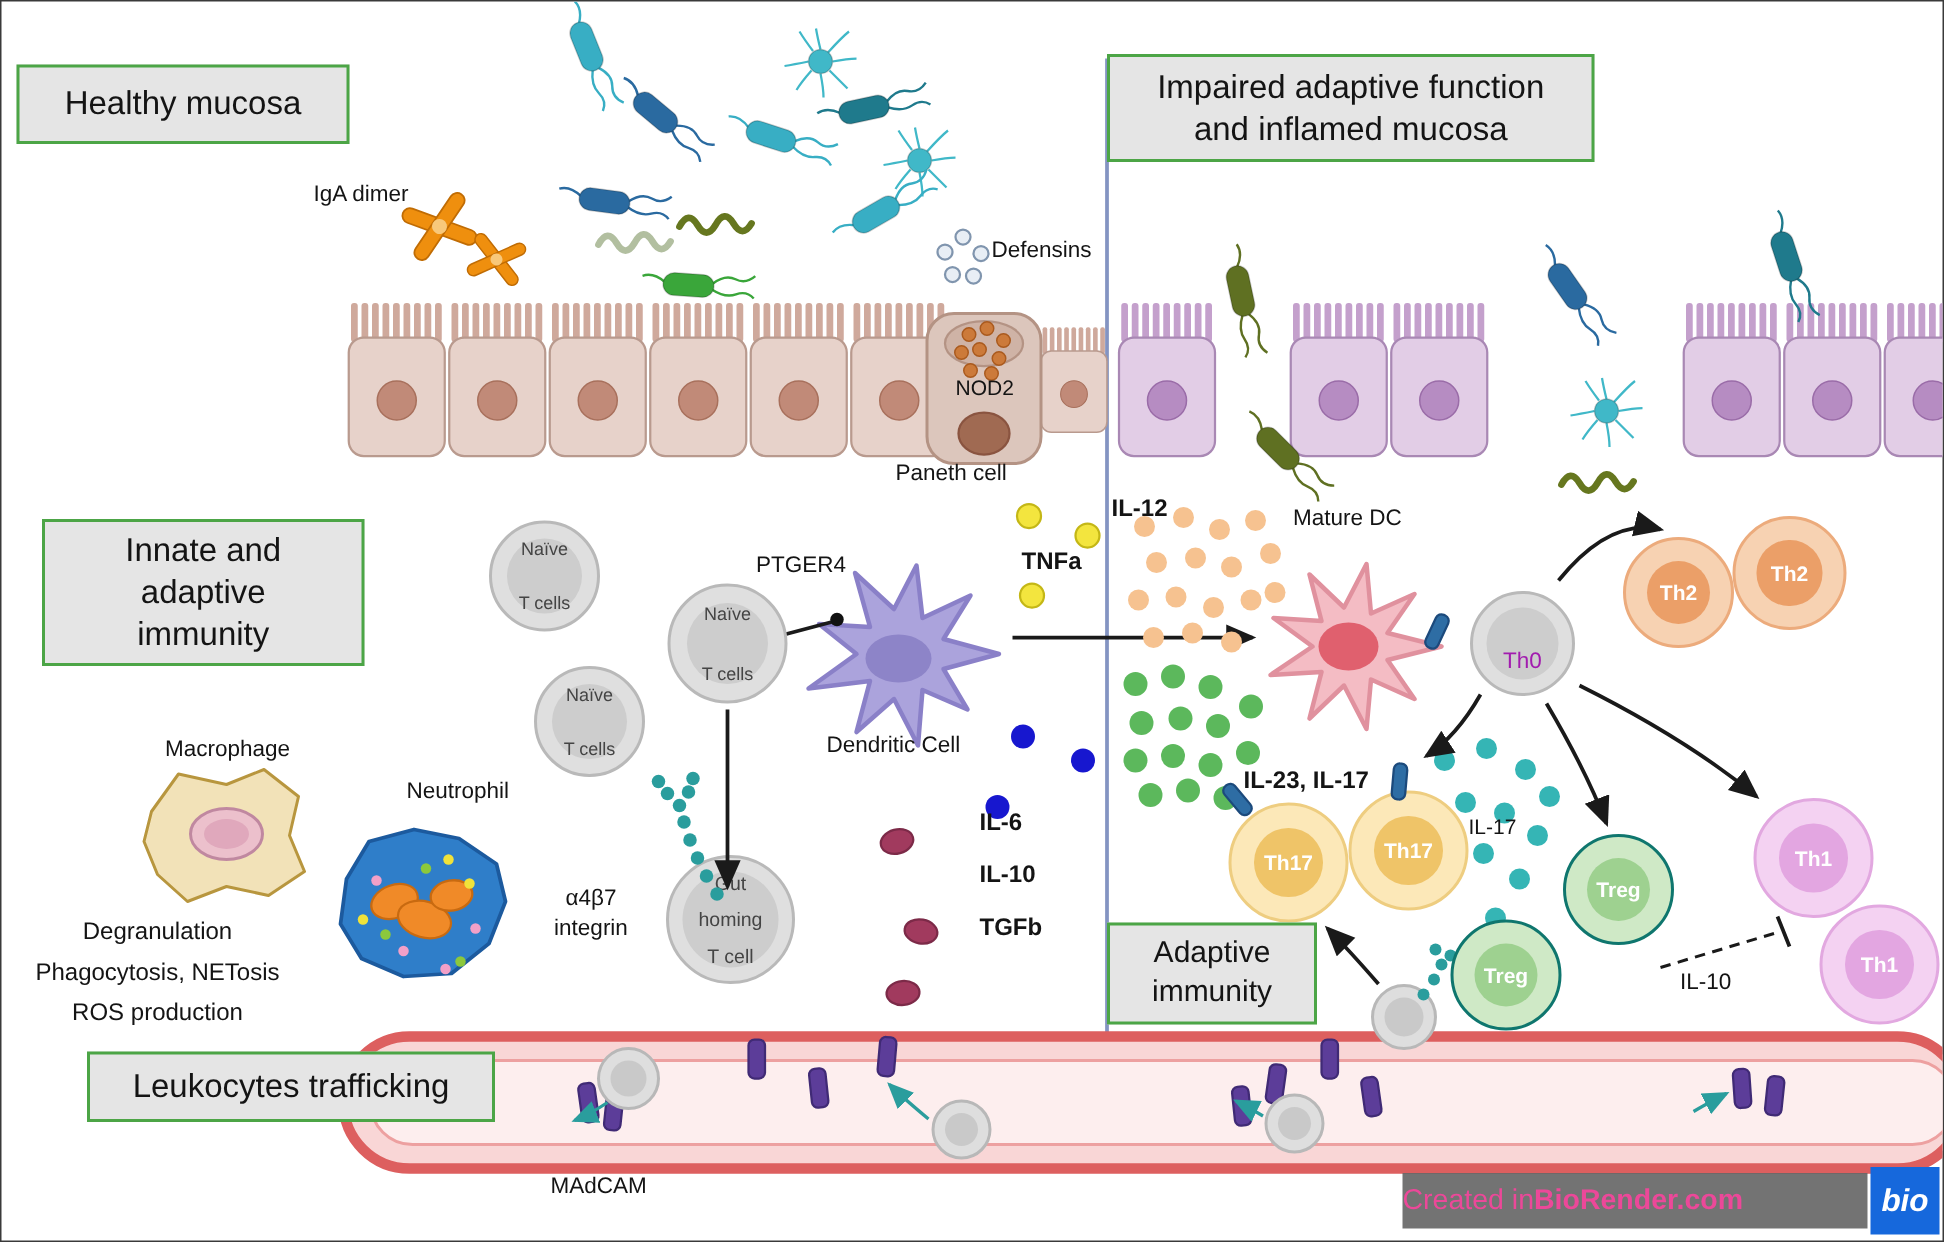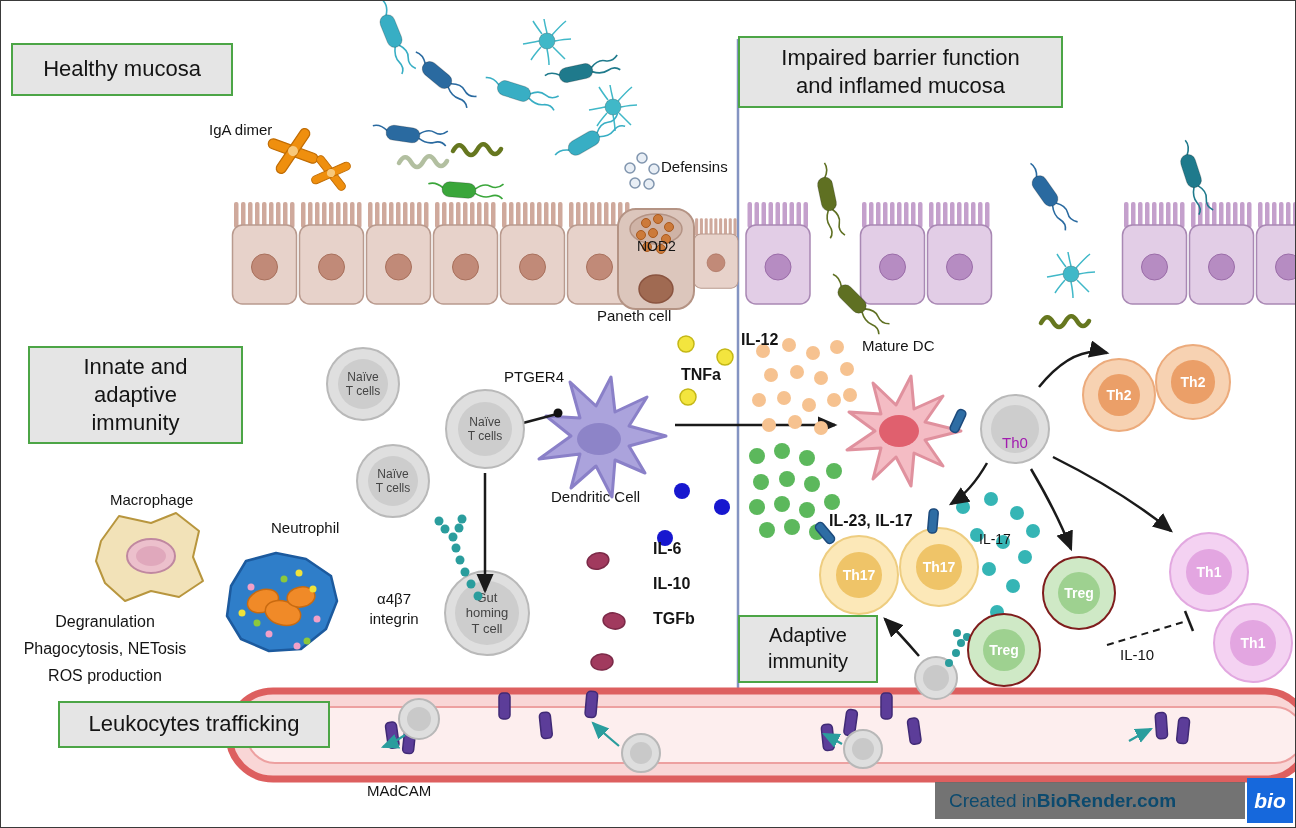--- a/index.html
+++ b/index.html
@@ -5,36 +5,36 @@
   * { margin:0; padding:0; box-sizing:border-box; }
   body { font-family:"Liberation Sans", sans-serif; background:#fff; }
   .canvas { position:relative; width:1296px; height:828px; background:#fff; border:1px solid #3a3a3a; overflow:hidden; }
   svg.art, svg.overlay { position:absolute; left:0; top:0; width:1296px; height:828px; pointer-events:none; }
   svg.art { z-index:0; }
   svg.overlay { z-index:8; }
   .gbox { position:absolute; border:2px solid #4ca546; background:#e5e5e5; display:flex; flex-direction:column; align-items:center; justify-content:center; text-align:center; font-size:22px; color:#141414; line-height:1.28; z-index:9; }
   .gbox span { display:block; }
   .lbl { position:absolute; font-size:15px; color:#141414; white-space:nowrap; z-index:9; }
   .lbl.bold { font-weight:bold; font-size:16px; }
-  .lbl.small { font-size:14px; }
+  .lbl.small { font-size:14px;margin-top:12px; }
   .txtblock { position:absolute; text-align:center; color:#141414; z-index:9; }
   .txtblock span { display:block; }
   .cell { position:absolute; border-radius:50%; display:flex; align-items:center; justify-content:center; z-index:4; }
   .cell .inner { border-radius:50%; width:60%; height:60%; display:flex; flex-direction:column; align-items:center; justify-content:center; text-align:center; }
   .cell.grey { background:#dfdfdf; border:2px solid #b9b9b9; }
-  .cell.grey .inner { background:#cdcdcd; width:72%; height:72%; }
+  .cell.grey .inner { background:#cdcdcd; width:72%; height:72%;justify-content:space-between; }
   .cell.th2 { background:#f7d2b2; border:2px solid #ecab7c; } .cell.th2 .inner { background:#eb9f68; }
   .cell.th17 { background:#fce8b8; border:2px solid #eecd80; } .cell.th17 .inner { background:#efc468; }
-  .cell.treg { background:#cfe9c6; border:2px solid #7f1d1d; } .cell.treg .inner { background:#9ed190; }
+  .cell.treg { background:#cfe9c6; border:2px solid #0f766e; } .cell.treg .inner { background:#9ed190; }
   .cell.th1 { background:#f4d2f2; border:2px solid #e2a8e0; } .cell.th1 .inner { background:#e3a6e1; }
   .ct { font-size:12px; color:#444; line-height:1.18; }
   .ct.mid { font-size:13px; }
   .ct.big { font-size:15px; color:#a21caf;margin-top:27px; }
   .ctw { font-size:14px; font-weight:bold; color:#fff; }
-  .wm-bar { position:absolute; left:934px; top:781px; width:310px; height:37px; background:rgba(100,100,100,.9); color:#0c4a6e; display:flex; align-items:center; padding-left:14px; font-size:19px; z-index:10; }
+  .wm-bar { position:absolute; left:934px; top:781px; width:310px; height:37px; background:rgba(100,100,100,.9); color:#ec4899; display:flex; align-items:center; font-size:19px; z-index:10; }
   .wm-bar b { font-weight:bold; }
   .wm-logo { position:absolute; left:1246px; top:777px; width:46px; height:45px; background:#1668dc; color:#fff; display:flex; align-items:center; justify-content:center; font-size:21px; font-weight:bold; font-style:italic; z-index:10; }
 </style>
 </head>
 <body>
 
 <div class="canvas">
 
   <svg class="art" viewBox="0 0 1296 828">
     <defs>
@@ -431,21 +431,21 @@
         <circle cx="438" cy="520" r="4.5"></circle>
       <circle cx="458" cy="527" r="4.5"></circle>
         <circle cx="461" cy="518" r="4.5"></circle>
     </g>
   </svg>
 
   <div class="gbox" style="left:10px;top:42px;width:222px;height:53px">
     <span>Healthy mucosa</span>
   </div>
   <div class="gbox" style="left:737px;top:35px;width:325px;height:72px">
-    <span>Impaired barrier function</span>
+    <span>Impaired adaptive function</span>
     <span>and inflamed mucosa</span>
   </div>
   <div class="gbox" style="left:27px;top:345px;width:215px;height:98px">
     <span>Innate and</span>
     <span>adaptive</span>
     <span>immunity</span>
   </div>
   <div class="gbox" style="left:737px;top:614px;width:140px;height:68px;font-size:20px">
     <span>Adaptive</span>
     <span>immunity</span>

